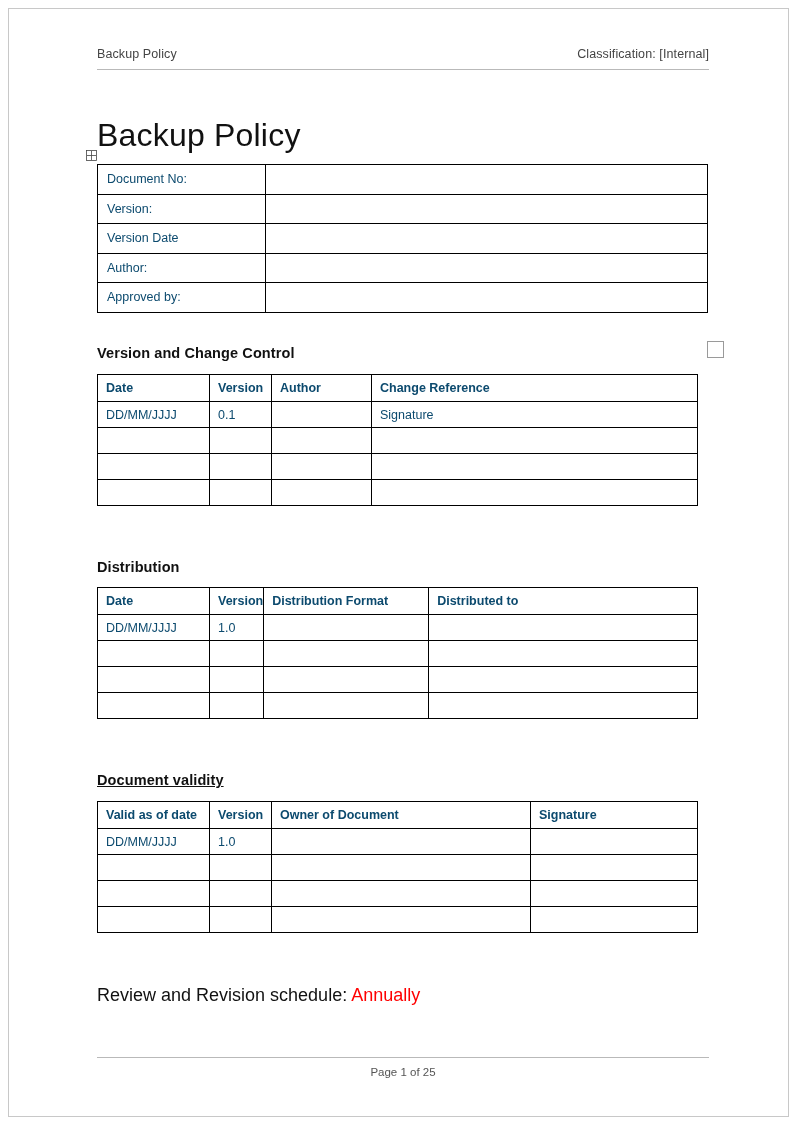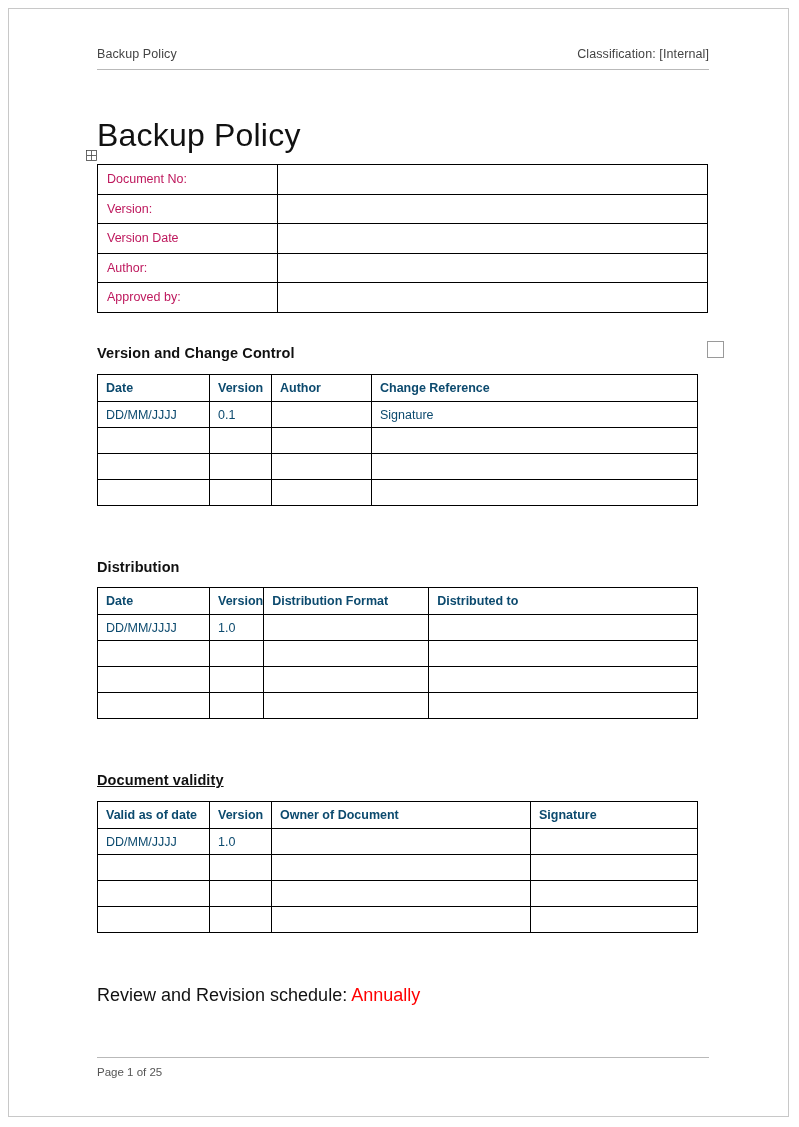--- a/index.html
+++ b/index.html
@@ -79,23 +79,23 @@
     position: absolute;
     top: 155px;
     left: 0;
     width: 611px;
     border-collapse: collapse;
     font-size: 12.5px;
   }
   table.meta td {
     border: 1px solid #000000;
     height: 28.5px;
-    padding: 0 12px 0 9px;
+    padding: 0 0 0 9px;
     vertical-align: middle;
-    color: #be185d;
+    color: #0c4a6e;
   }
   table.meta td.label { width: 158px; }
 
   
   .section-h {
     position: absolute;
     left: 0;
     font-size: 14.5px;
     font-weight: bold;
     color: #111111;
@@ -164,20 +164,21 @@
   .review .accent { color: #ff0000; }
 
   
   .doc-footer {
     position: absolute;
     top: 1048px;
     left: 0;
     width: 612px;
     border-top: 1px solid #b9b9b9;
     padding-top: 8px;
+    text-align: center;
     font-size: 11.5px;
     color: #555555;
     box-sizing: border-box;
   }
 </style>
 </head>
 <body>
 
 <div class="page">
   <div class="content">

